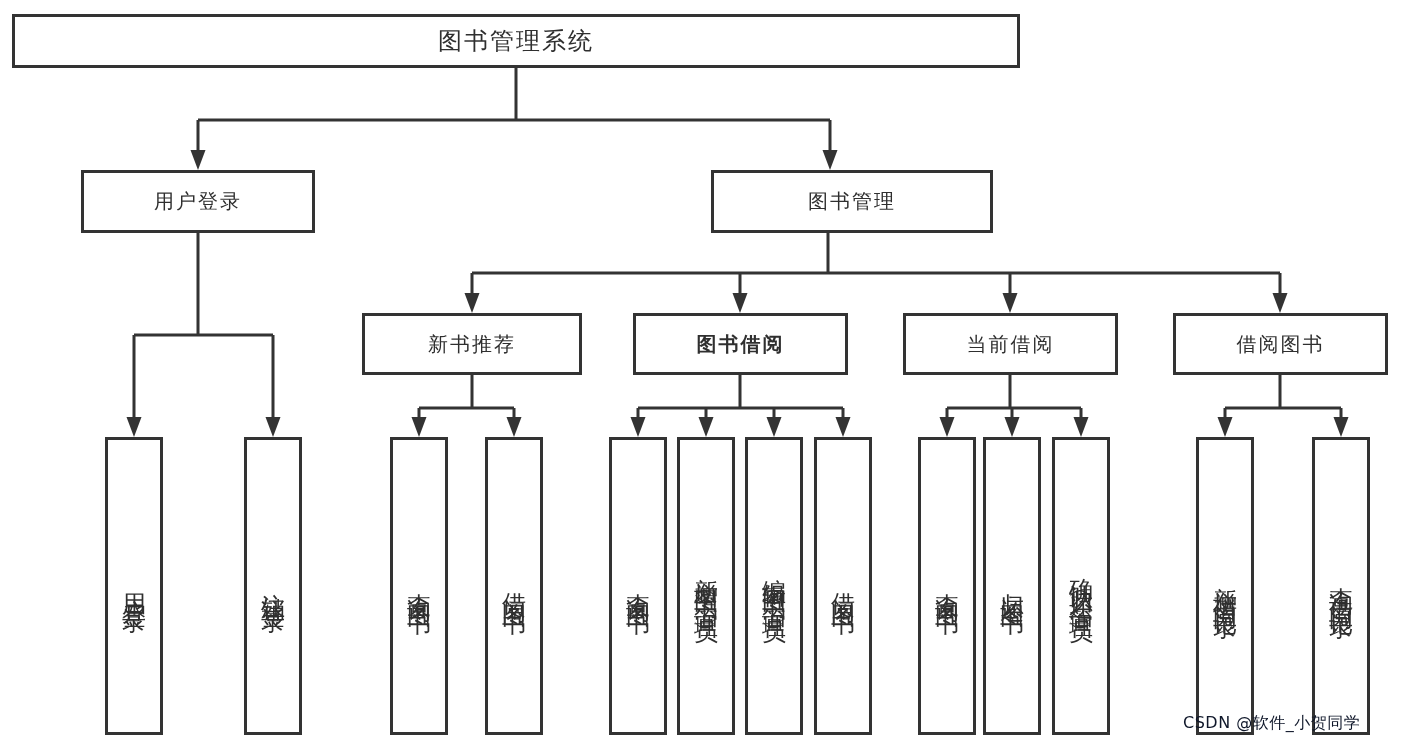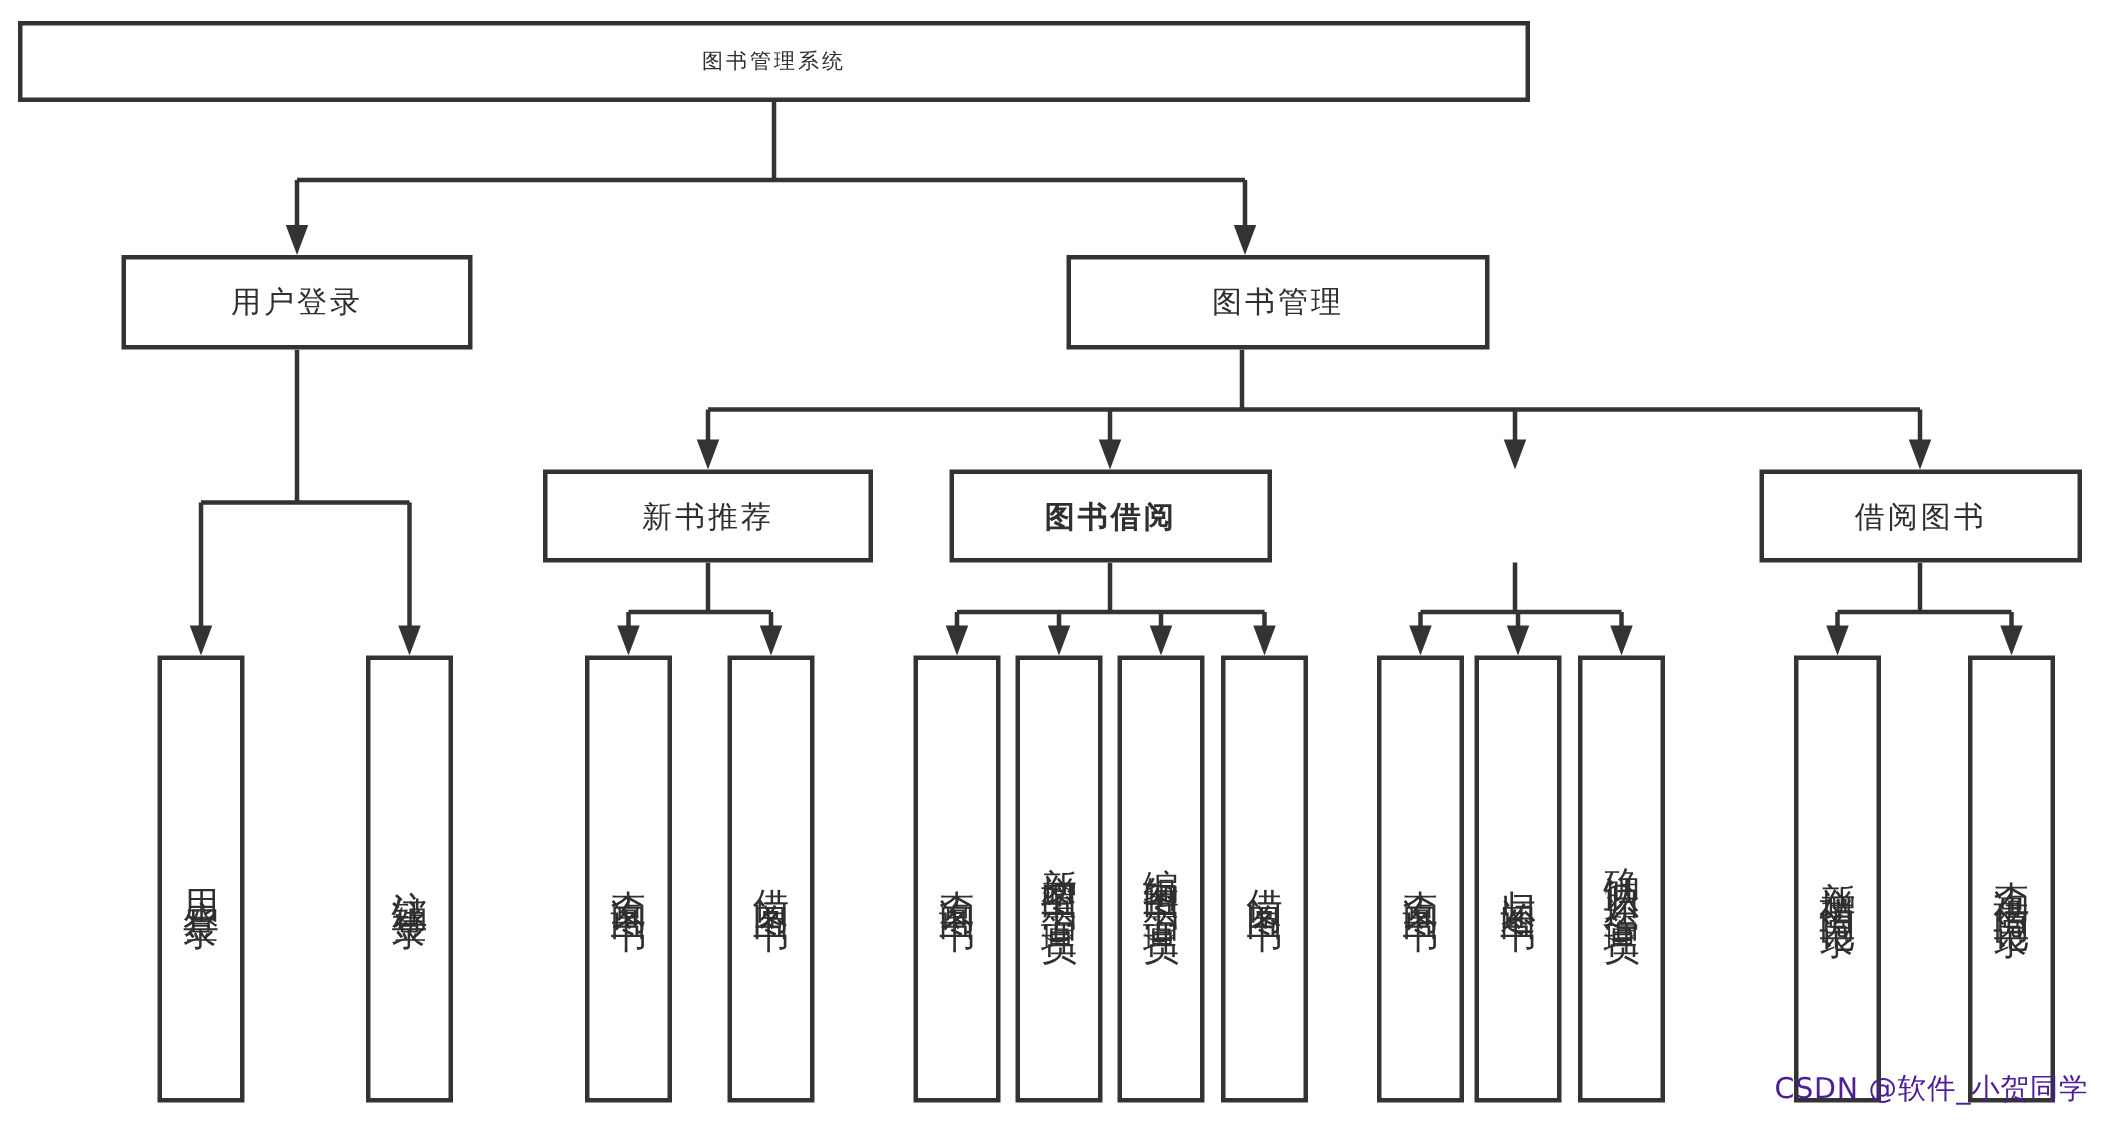--- a/index.html
+++ b/index.html
@@ -6,28 +6,28 @@
   .canvas{
     position:relative;width:1405px;height:747px;background:#ffffff;
     font-family:"DejaVu Sans","Liberation Sans",sans-serif;color:#2f2f2f;overflow:hidden;
   }
   .wires{position:absolute;left:0;top:0;width:1405px;height:747px;}
   .node{
     position:absolute;background:#ffffff;border:3px solid #333333;box-sizing:border-box;
     display:flex;align-items:center;justify-content:center;z-index:2;
   }
   .h{font-size:20px;letter-spacing:2px;white-space:nowrap;}
-  .title{font-size:14px;}
+  .title{font-size:24px;}
   .v span{
     writing-mode:vertical-rl;text-orientation:mixed;
     font-size:24px;letter-spacing:6px;line-height:1;display:block;
   }
   .watermark{
     position:absolute;left:1183px;top:713px;z-index:6;
-    font-size:19px;color:#4c1d95;white-space:nowrap;letter-spacing:0.5px;
+    font-size:16px;color:#0f172a;white-space:nowrap;letter-spacing:0.5px;
   }
 </style>
 </head>
 <body>
 
 <div class="canvas">
 
   <svg class="wires" viewBox="0 0 1405 747" xmlns="http://www.w3.org/2000/svg">
     <g stroke="#333333" stroke-width="3" fill="none">
 
@@ -68,20 +68,21 @@
     </g>
   </svg>
 
   <div class="node h title" style="left:12px;top:14px;width:1008px;height:54px;">图书管理系统</div>
 
   <div class="node h" style="left:81px;top:170px;width:234px;height:63px;">用户登录</div>
   <div class="node h" style="left:711px;top:170px;width:282px;height:63px;">图书管理</div>
 
   <div class="node h" style="left:362px;top:313px;width:220px;height:62px;text-align:right;">新书推荐</div>
   <div class="node h" style="left:633px;top:313px;width:215px;height:62px;font-weight:bold;">图书借阅</div>
+  <div class="node h" style="left:903px;top:313px;width:215px;height:62px;">当前借阅</div>
   <div class="node h" style="left:1173px;top:313px;width:215px;height:62px;">借阅图书</div>
 
   <div class="node v" style="left:105px;top:437px;width:58px;height:298px;">
     <span>用户登录</span>
   </div>
   <div class="node v" style="left:244px;top:437px;width:58px;height:298px;">
     <span>注销登录</span>
   </div>
 
   <div class="node v" style="left:390px;top:437px;width:58px;height:298px;">

